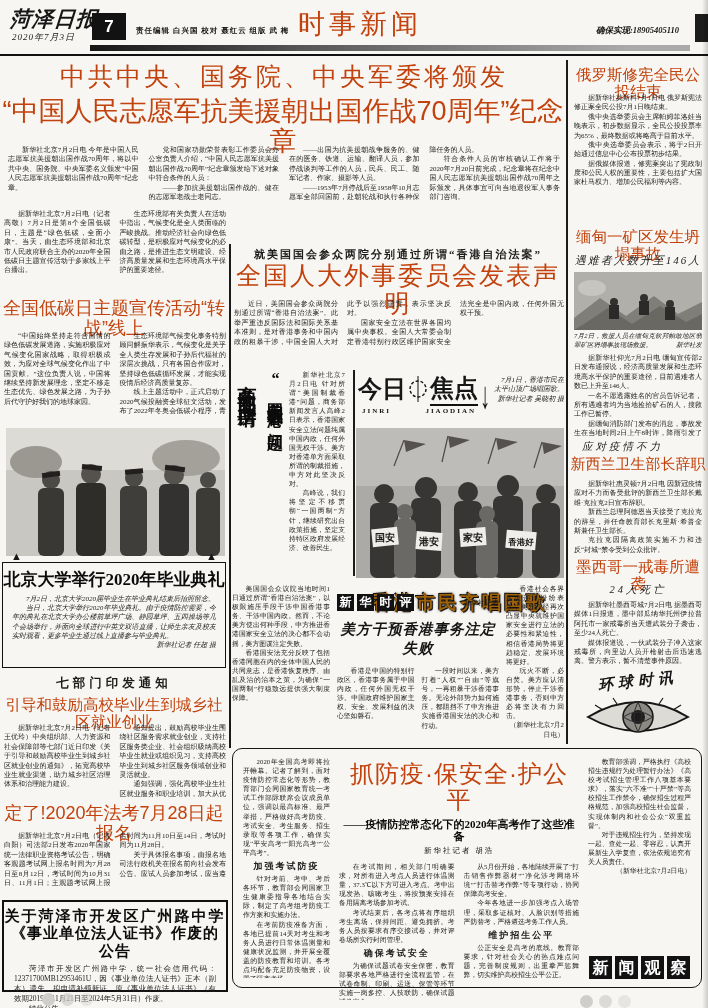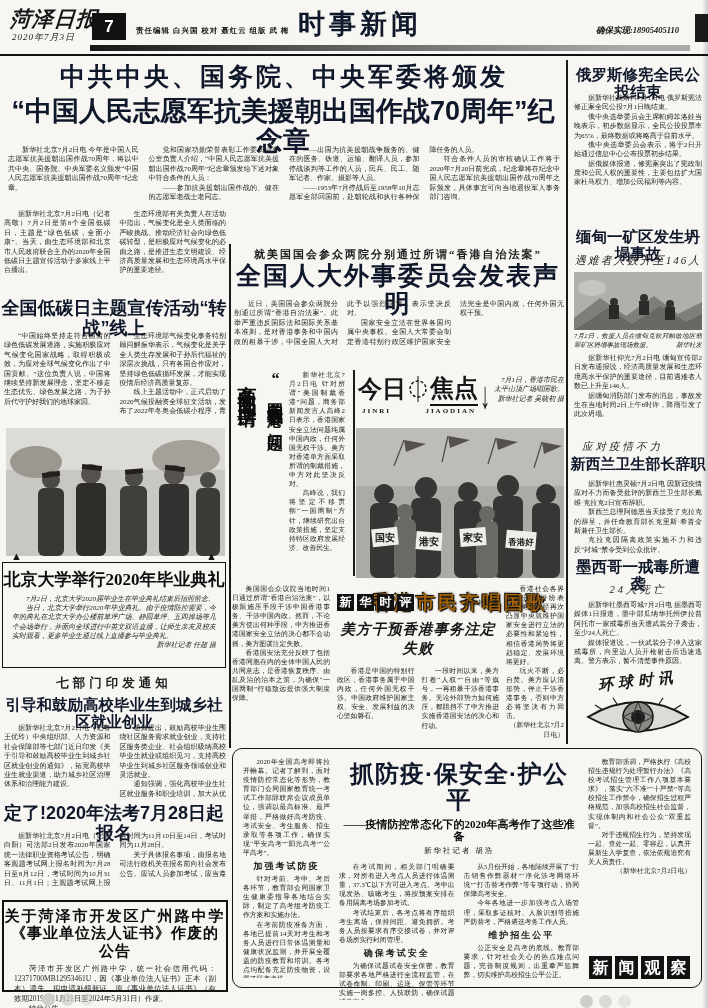--- a/index.html
+++ b/index.html
@@ -4,21 +4,21 @@
 <style>
   html,body{margin:0;padding:0;background:#9a9a9a;}
   .page{position:relative;width:708px;height:1008px;background:#f7f6f2;overflow:hidden;
         font-family:"Liberation Serif",serif;color:#161616;}
   .abs{position:absolute;}
   .bt{font-size:7px;line-height:1.34;text-align:justify;overflow:hidden;color:#222;}
   .bt p{margin:0;text-indent:2em;}
   .cols2{column-count:2;column-gap:9px;}
   .cols3{column-count:3;column-gap:9px;}
   .cols4{column-count:4;column-gap:10px;}
-  .hl{font-family:"Liberation Sans",sans-serif;font-weight:700;text-align:center;color:#0f172a;line-height:1.1;}
+  .hl{font-family:"Liberation Sans",sans-serif;font-weight:400;text-align:center;color:#c2410c;line-height:1.1;}
   .hlserif{font-family:"Liberation Serif",serif;font-weight:900;text-align:center;color:#0c0c0c;line-height:1.15;}
   .kick{text-align:center;letter-spacing:4px;font-weight:bold;color:#1d1d1d;}
   .ital{font-style:italic;}
   .vline{background:#1b1b1b;width:1.5px;}
   .credit{text-align:right;text-indent:0 !important;}
   .sq{display:inline-block;background:#121212;color:#fff;text-align:center;
       font-family:"Liberation Serif",serif;font-weight:bold;}
   .dot{width:13px;height:13px;border-radius:50%;background:#cfcecb;display:inline-block;margin-right:6px;}
   .subhead{font-weight:900;text-align:center;text-indent:0 !important;font-size:9px;margin:3px 0 2px !important;letter-spacing:2px;}
   .vert{writing-mode:vertical-rl;text-orientation:upright;font-weight:900;
@@ -272,20 +272,21 @@
         <rect x="91" y="35" width="10" height="13" fill="#2c2a28"></rect>
       <ellipse cx="18" cy="16" rx="14" ry="8" fill="#c7c5c0"></ellipse>
     </svg>
   </div>
   <div class="abs bt ital" style="left:574px;top:332px;width:128px;height:20px;font-size:6.5px;">
     <p style="text-indent:1em;display:inline;">7月2日，救援人员在缅甸克钦邦帕敢地区翡翠矿区坍塌事故现场救援。</p>
     <span class="credit" style="float:right;">新华社发</span>
   </div>
   <div class="abs bt" style="left:574px;top:354px;width:128px;height:82px;">
     <p>据新华社仰光7月2日电 缅甸宣传部2日发布通报说，经济高质量发展和生态环境高水平保护的重要途径，目前遇难者人数已上升至146人。</p>
+    <p>一名不愿透露姓名的官员告诉记者，所有遇难者均为当地捡拾矿石的人，搜救工作已暂停。</p>
     <p>据缅甸消防部门发布的消息，事故发生在当地时间2日上午8时许，降雨引发了此次坍塌。</p>
   </div>
 
   <div class="abs kick ital" style="left:572px;top:440px;width:132px;font-size:10.5px;letter-spacing:3px;font-weight:normal;text-align:left;padding-left:10px;">应对疫情不力</div>
   <div class="abs hl" style="left:570px;top:456px;width:136px;font-size:15px;">新西兰卫生部长辞职</div>
   <div class="abs bt" style="left:574px;top:480px;width:128px;height:74px;">
     <p>据新华社惠灵顿7月2日电 因新冠疫情应对不力而备受批评的新西兰卫生部长戴维·克拉克2日宣布辞职。</p>
     <p>新西兰总理阿德恩当天接受了克拉克的辞呈，并任命教育部长克里斯·希普金斯兼任卫生部长。</p>
     <p>克拉克因隔离政策实施不力和违反“封城”禁令受到公众批评。</p>
   </div>

